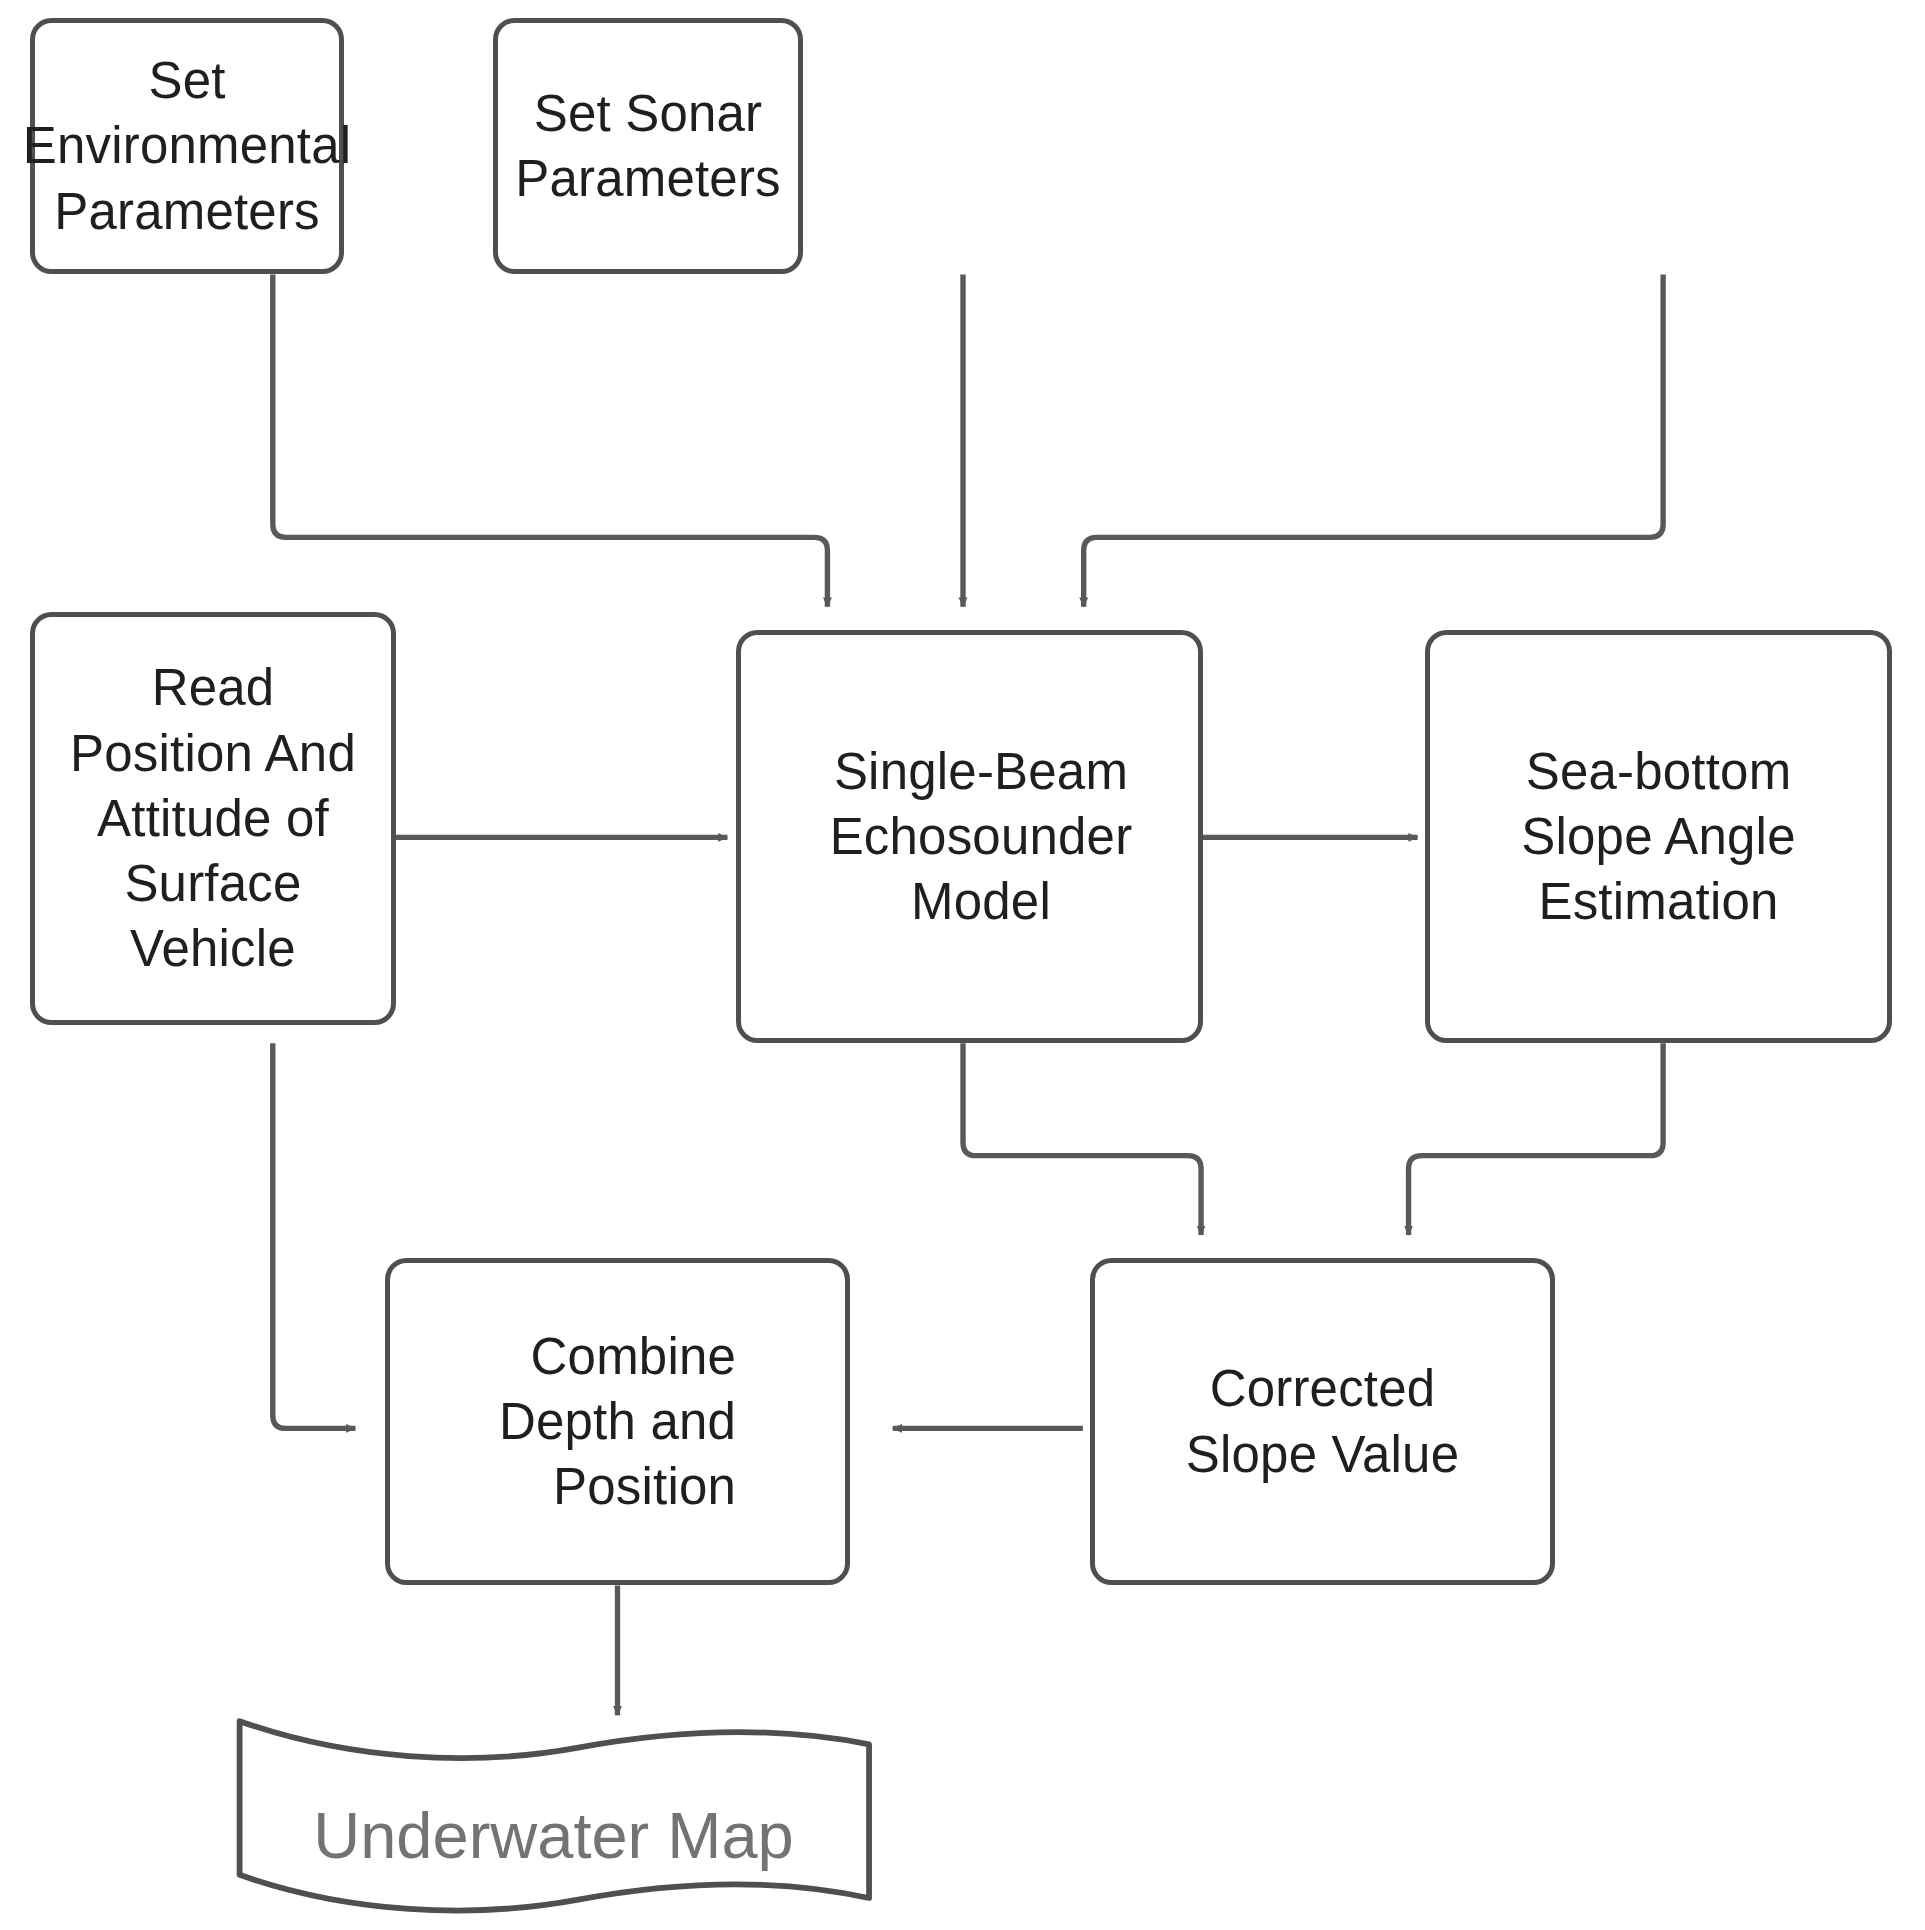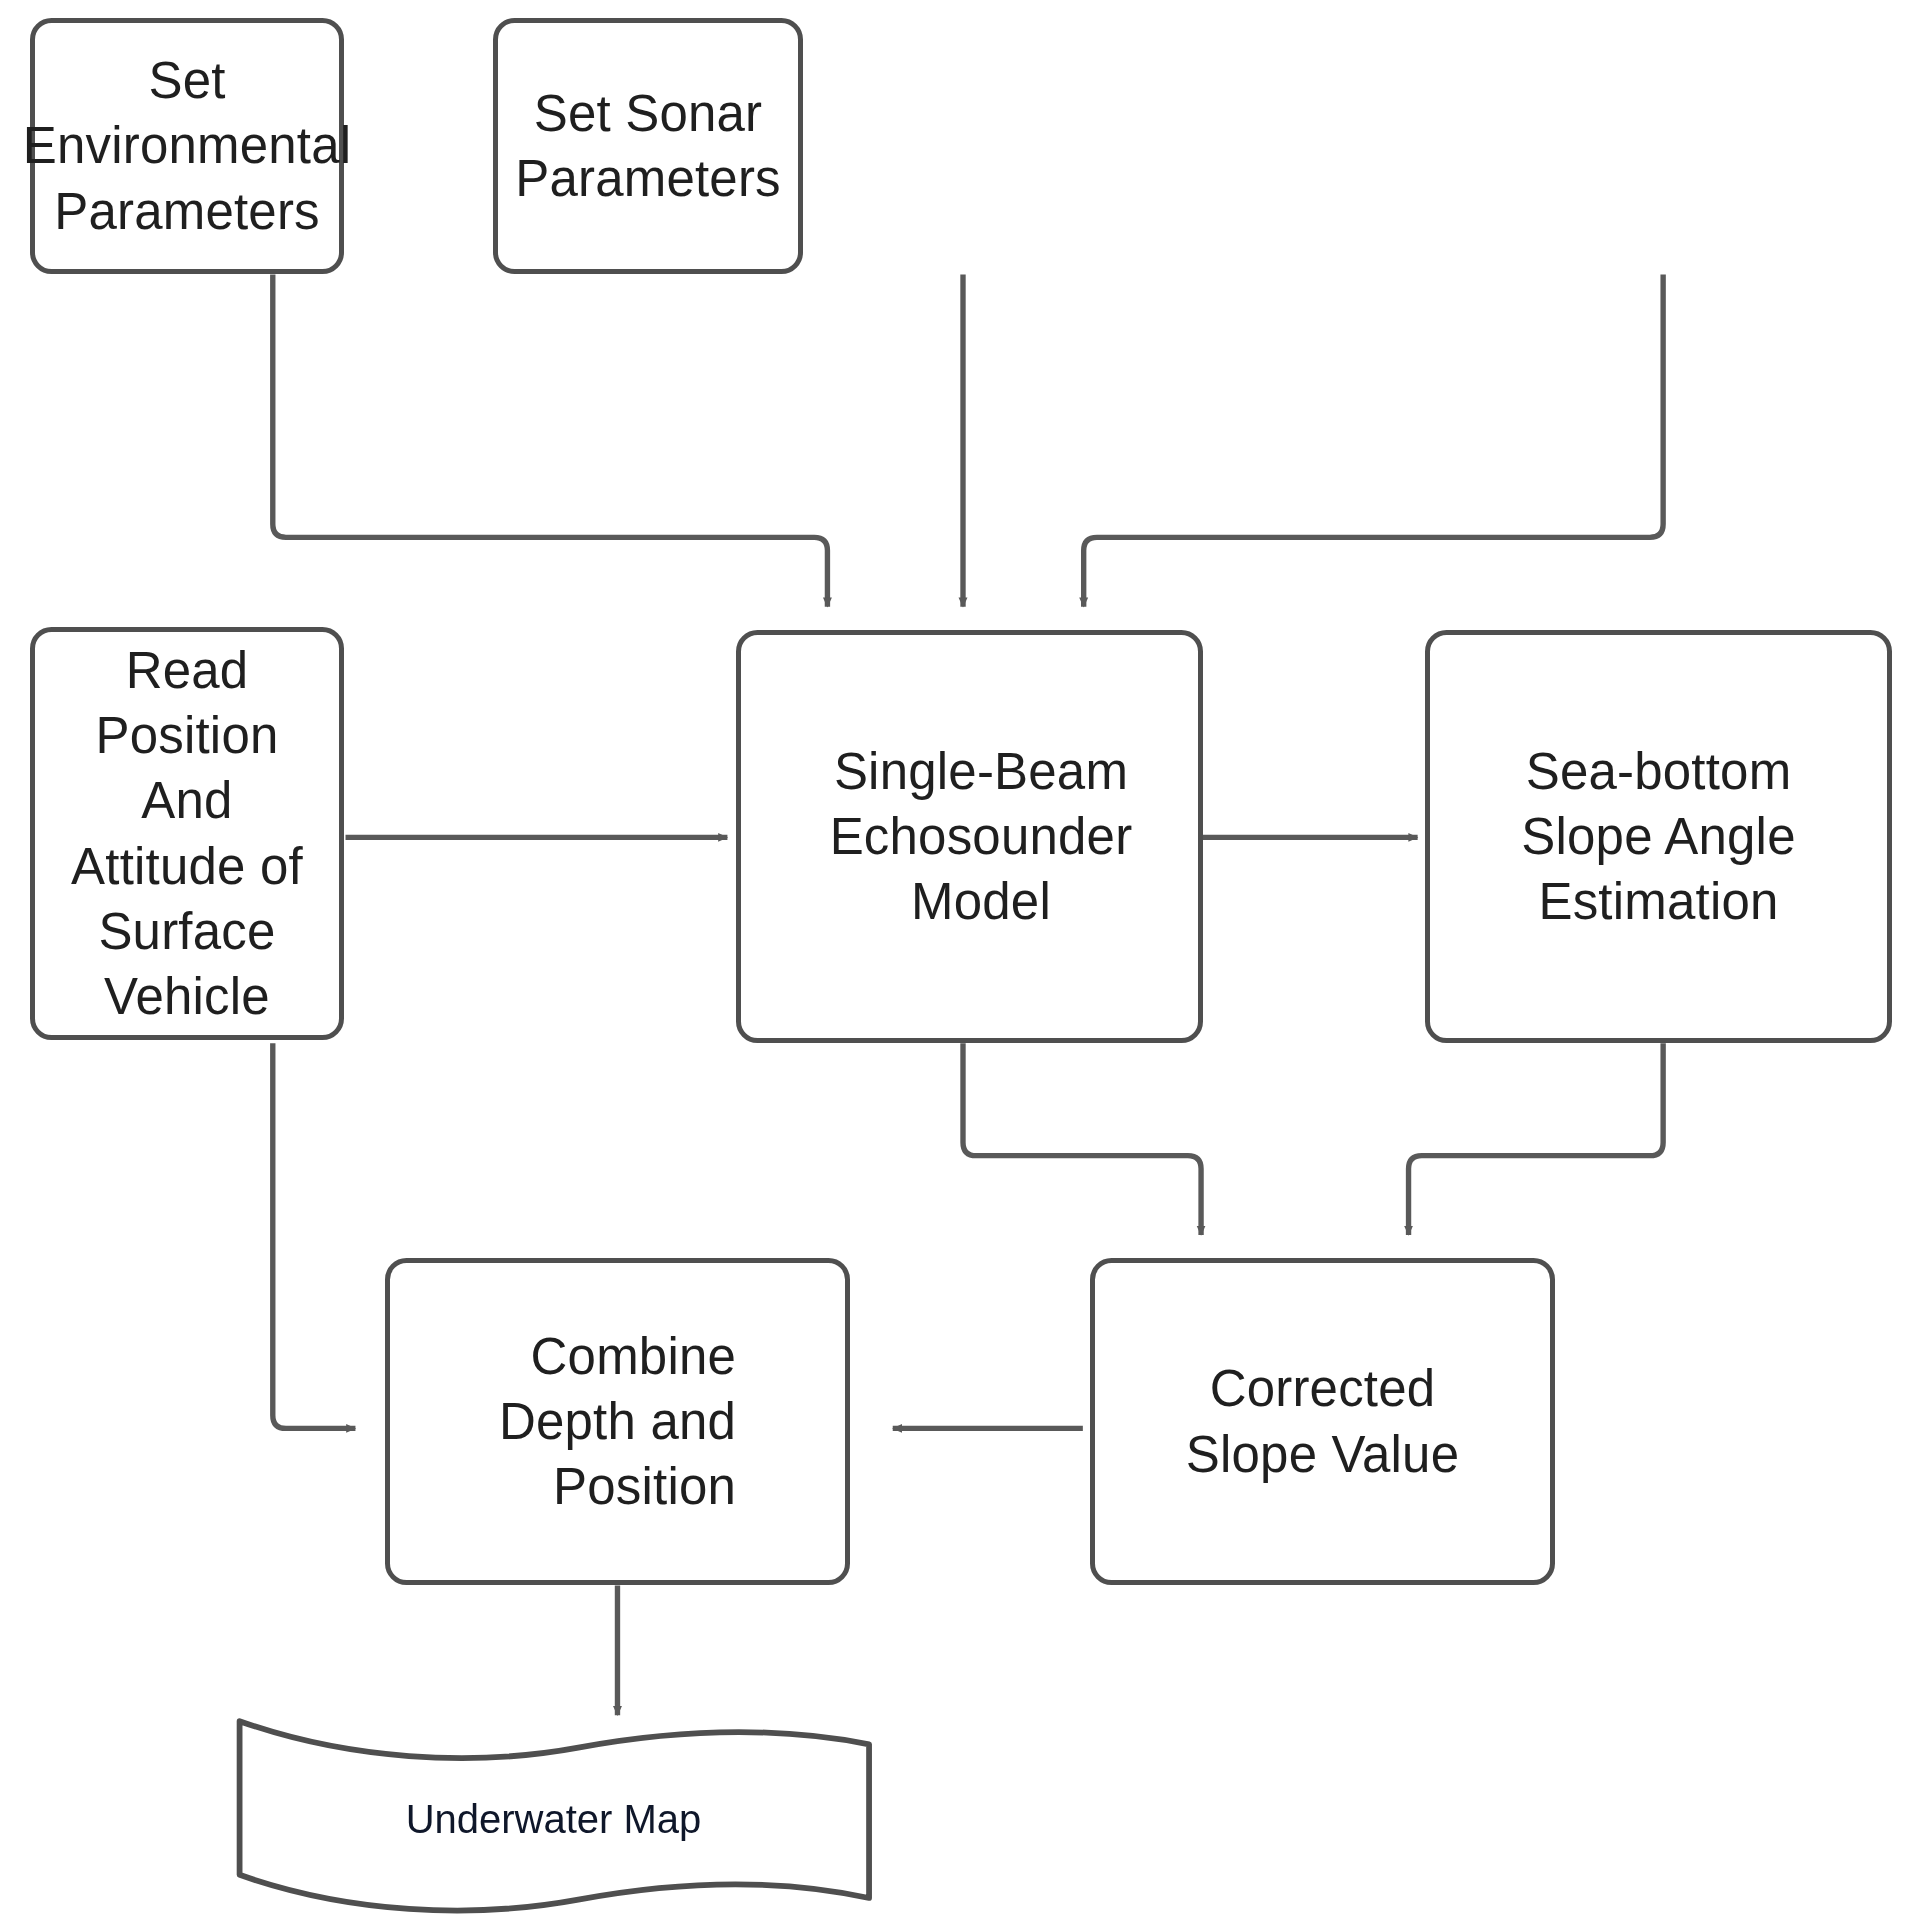--- a/index.html
+++ b/index.html
@@ -47,22 +47,22 @@
     font-weight: 400;
     white-space: pre-line;
     padding: 0 10px;
   }
   .doc-shape {
     position: absolute;
   }
   .doc-label {
     position: absolute;
     text-align: center;
-    color: #0f172a;
-    font-size: 40px;
+    color: #737373;
+    font-size: 65px;
     line-height: 1.28;
     white-space: pre-line;
   }
 </style>
 </head>
 <body>
 
 <div id="diagram-root">
 
   <svg class="flow-canvas" viewBox="0 0 2330 2336">
@@ -100,21 +100,21 @@
 Environmental
 Parameters</span>
   </div>
 
   <div class="node-box" style="left:493px; top:18px; width:310px; height:256px;">
     <span class="node-label">Set Sonar
 Parameters</span>
   </div>
 
 
-  <div class="node-box" style="left:30px; top:627px; width:314px; height:413px;">
+  <div class="node-box" style="left:30px; top:612px; width:366px; height:413px;">
     <span class="node-label">Read
 Position And
 Attitude of
 Surface
 Vehicle</span>
   </div>
 
   <div class="node-box" style="left:736px; top:630px; width:467px; height:413px;padding-left:23px;">
     <span class="node-label">Single-Beam
 Echosounder

